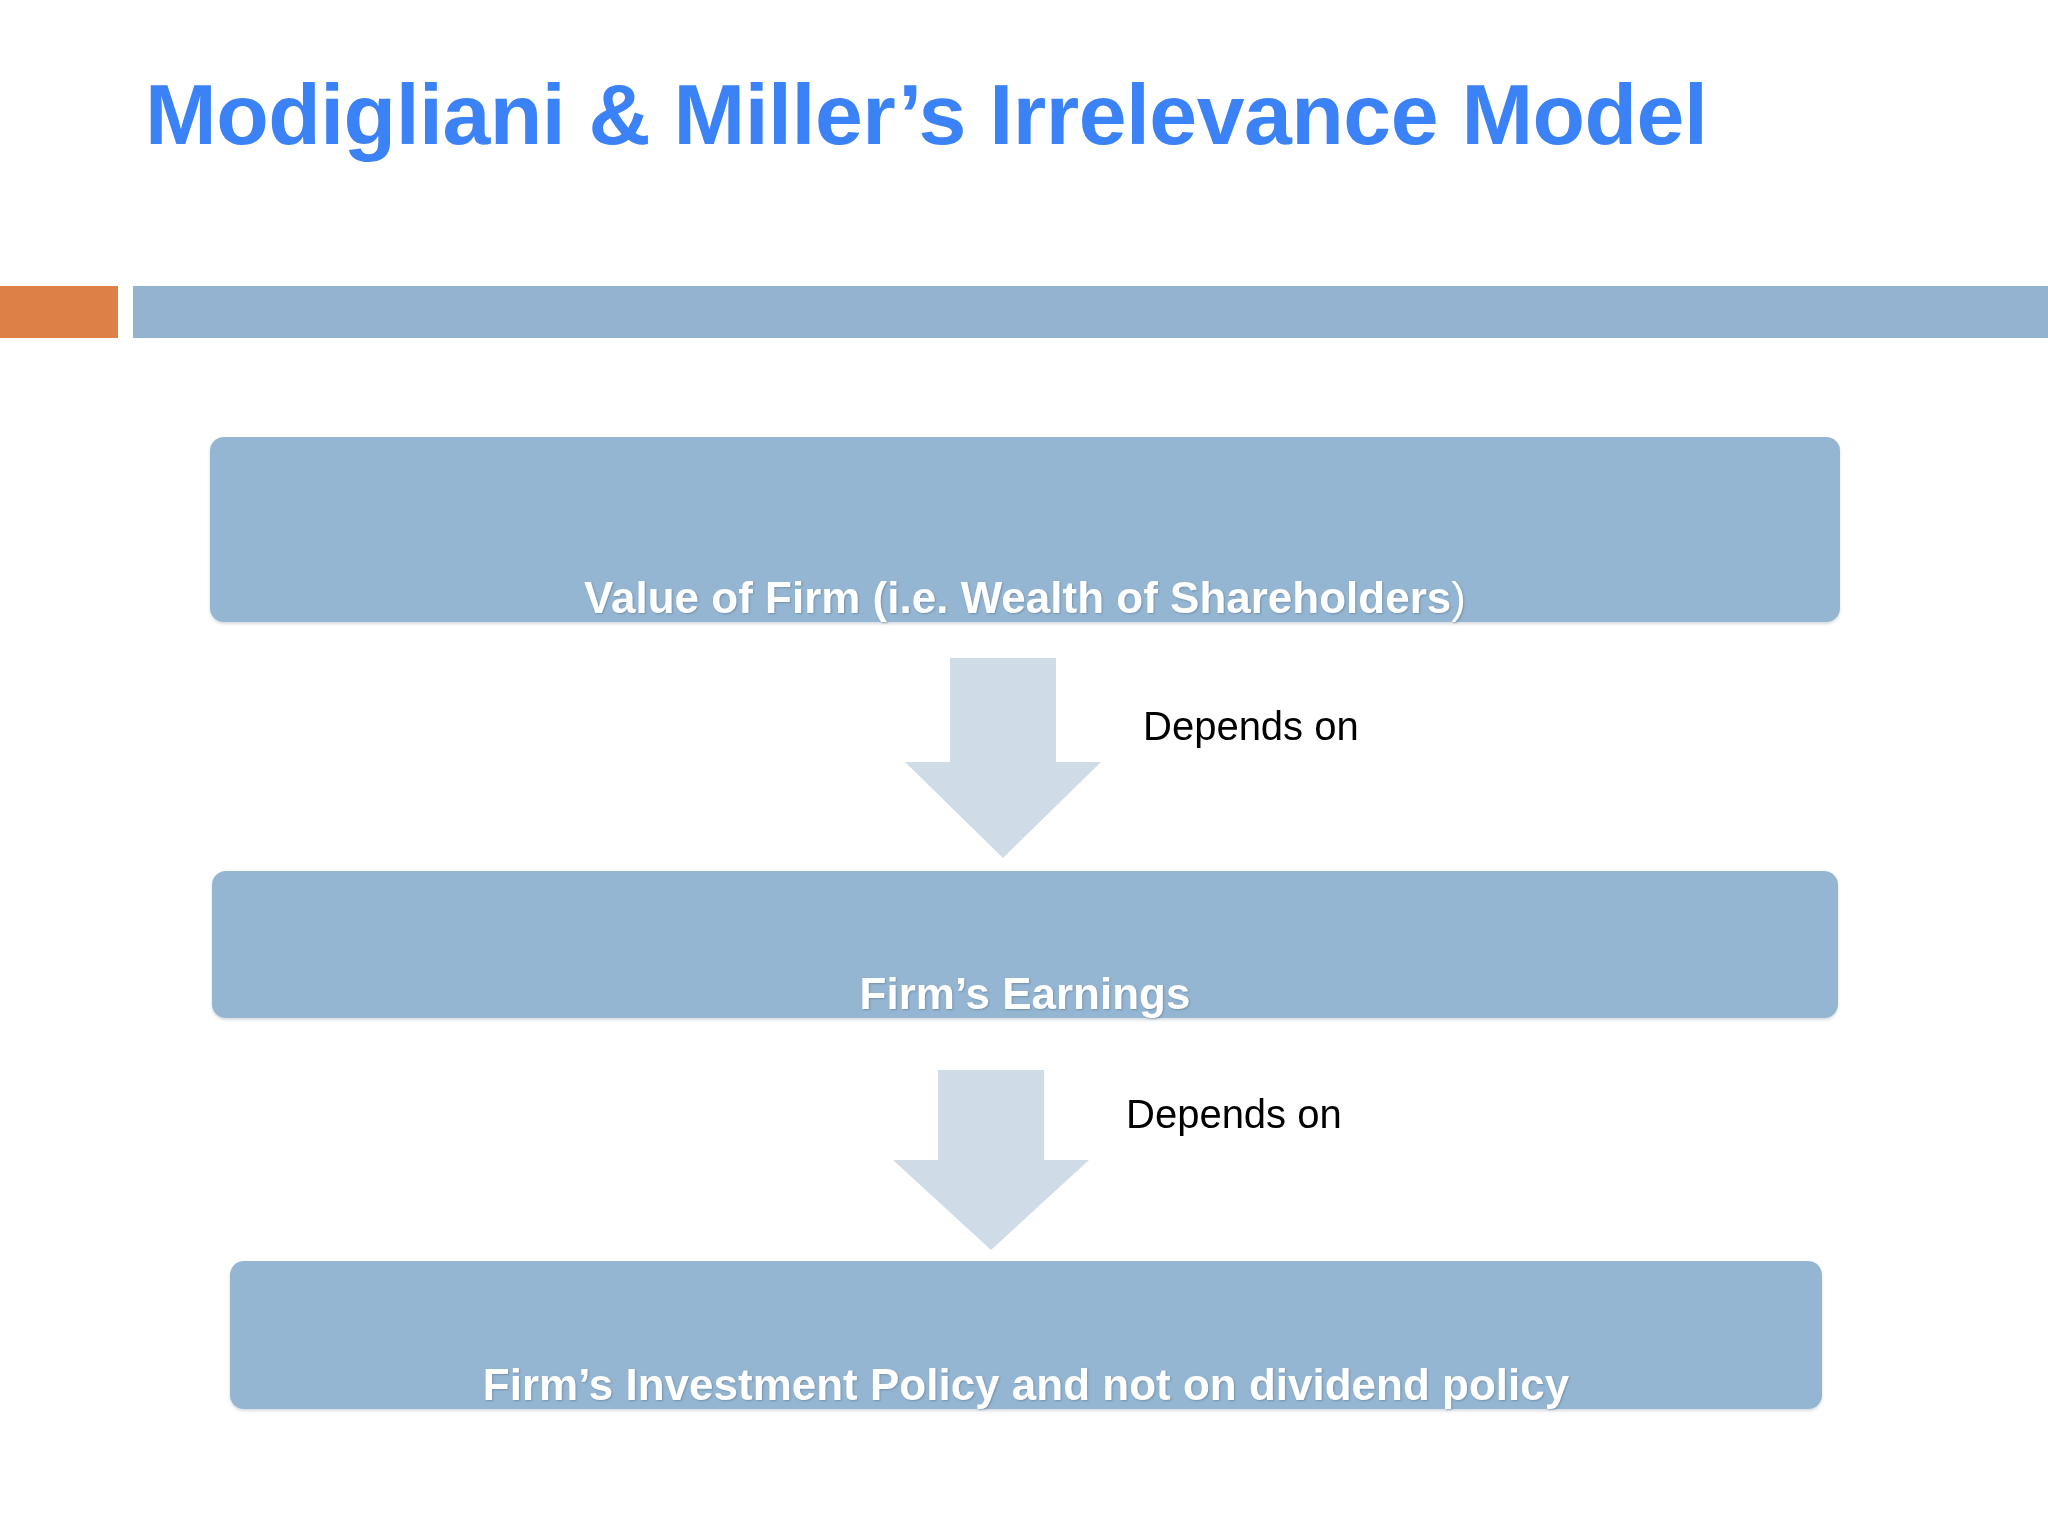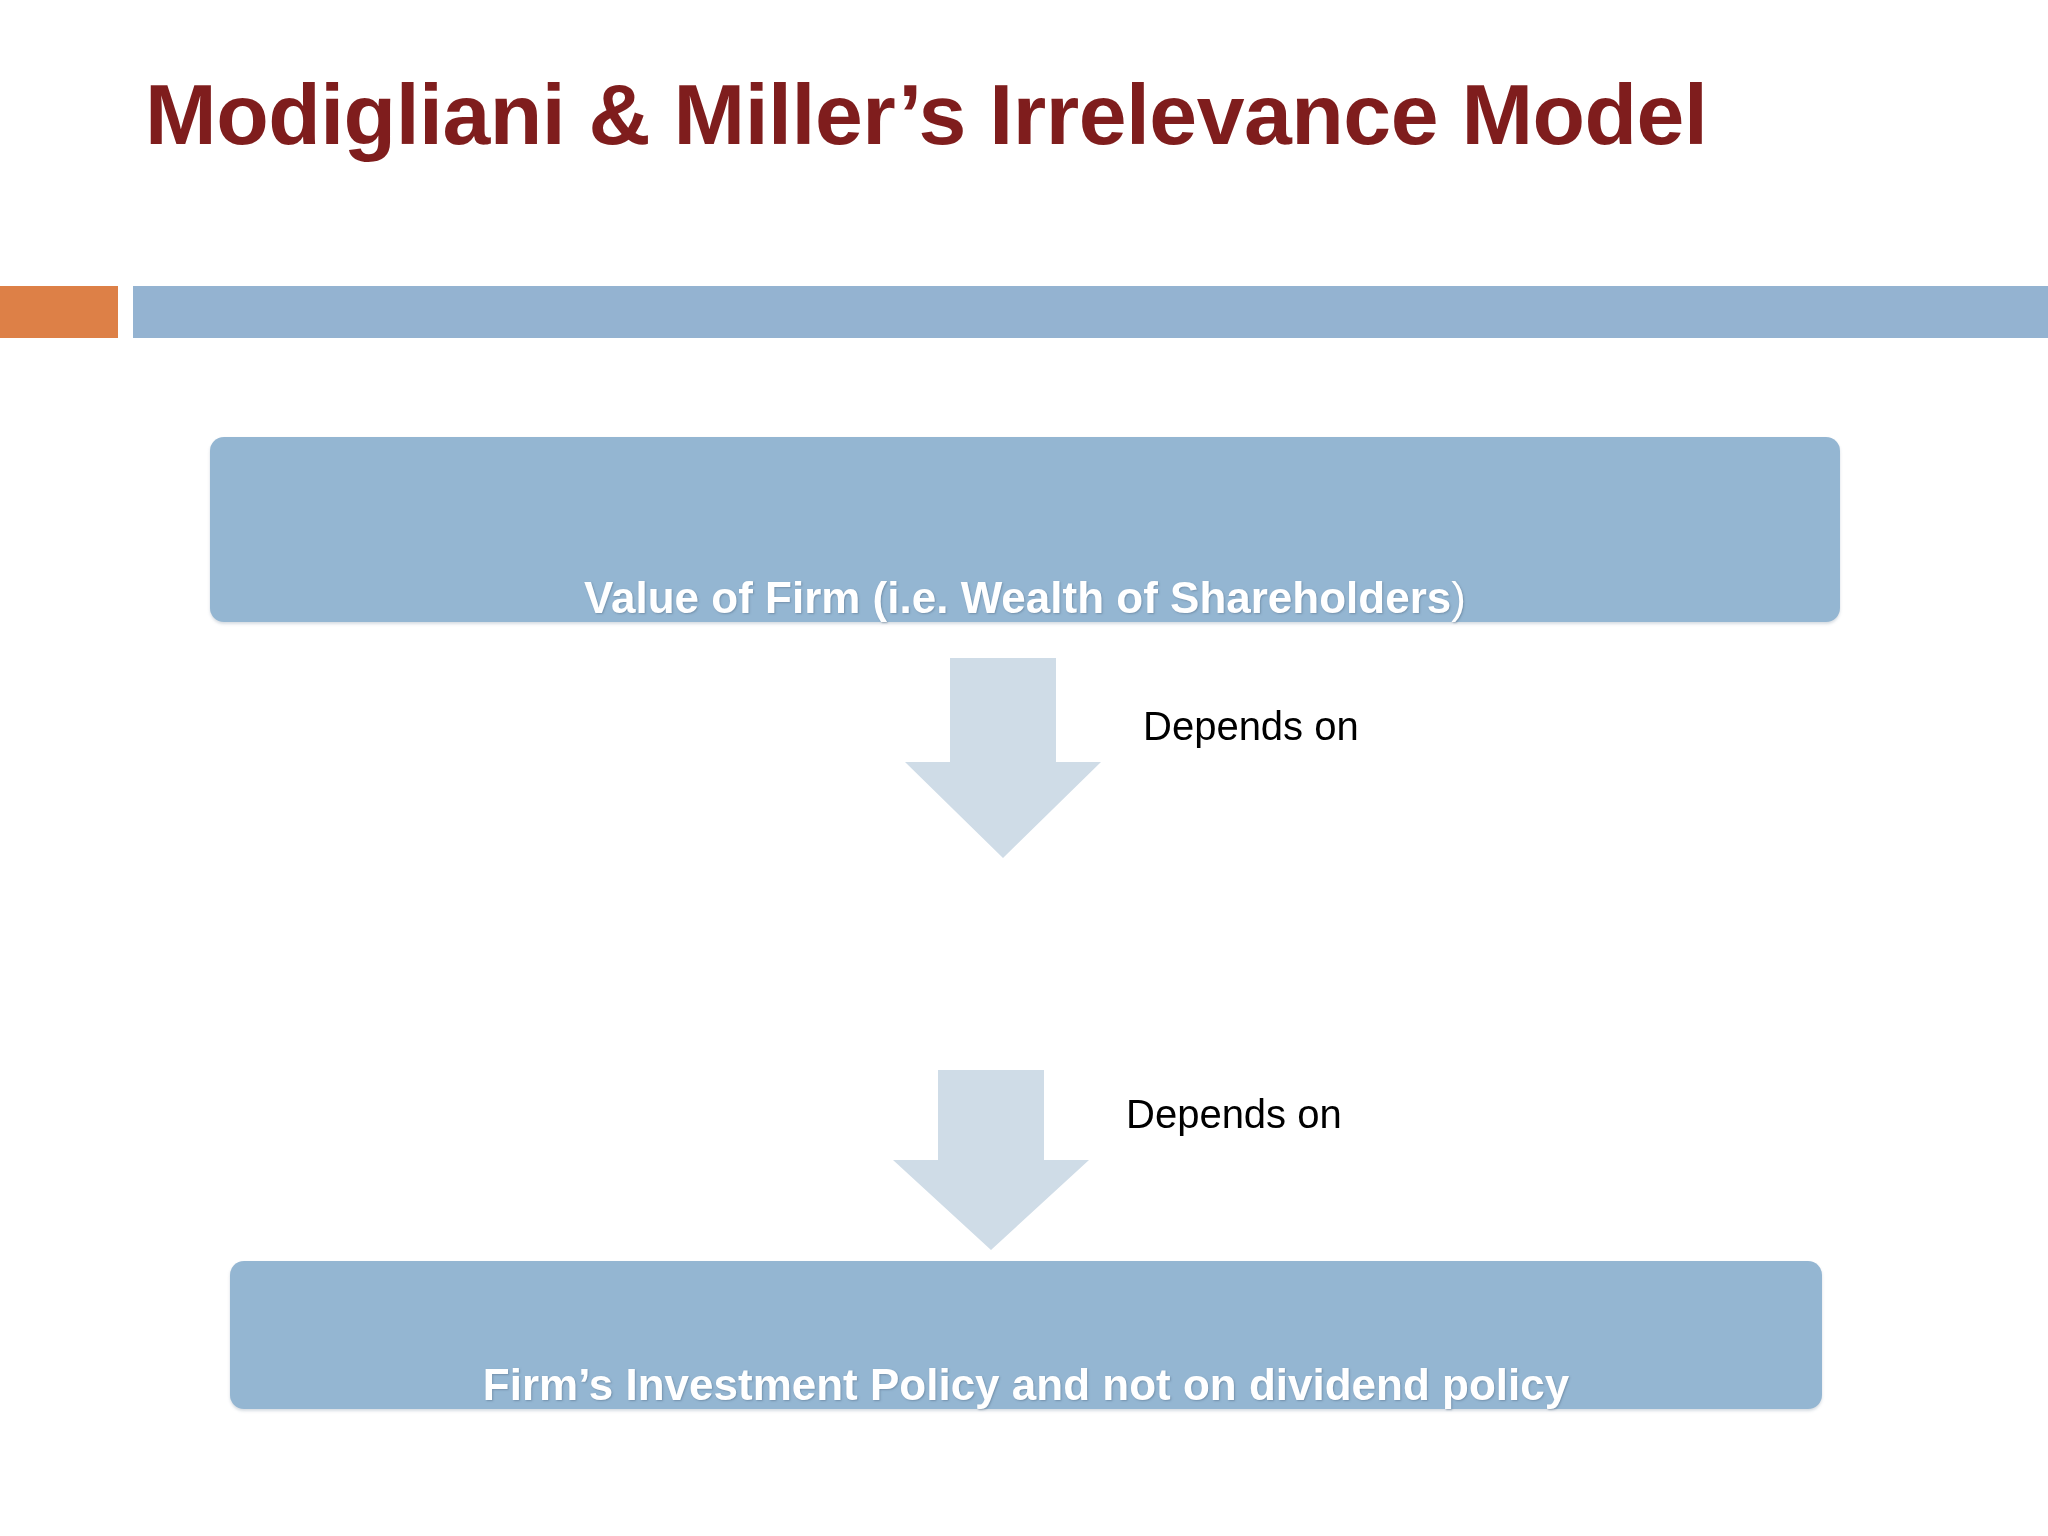--- a/index.html
+++ b/index.html
@@ -23,21 +23,21 @@
   #slide-title {
     position: absolute;
     left: 145px;
     top: 62px;
     width: 1720px;
     font-family: "Liberation Sans", sans-serif;
     font-size: 86px;
     font-weight: bold;
     line-height: 1.22;
     letter-spacing: -0.5px;
-    color: #7f1d1d;
+    color: #3b82f6;
     white-space: pre-line;
   }
 
   
   #accent-bar-orange {
     position: absolute;
     left: 0px;
     top: 286px;
     width: 118px;
     height: 52px;
@@ -131,20 +131,23 @@
     <div class="flow-box-label"><span>Value of Firm (i.e. Wealth of Shareholders</span><span class="paren-thin">)</span></div>
   </div>
 
   <div class="flow-arrow" id="flow-arrow-1">
     <svg width="196" height="200" viewBox="0 0 196 200" xmlns="http://www.w3.org/2000/svg">
       <polygon points="45,0 151,0 151,104 196,104 98,200 0,104 45,104" fill="#cfdce7"></polygon>
     </svg>
   </div>
   <div class="arrow-caption" id="arrow-caption-1">Depends on</div>
 
+  <div class="flow-box" id="flow-box-2">
+    <div class="flow-box-label">Firm’s Earnings</div>
+  </div>
 
   <div class="flow-arrow" id="flow-arrow-2">
     <svg width="196" height="180" viewBox="0 0 196 180" xmlns="http://www.w3.org/2000/svg">
       <polygon points="45,0 151,0 151,90 196,90 98,180 0,90 45,90" fill="#cfdce7"></polygon>
     </svg>
   </div>
   <div class="arrow-caption" id="arrow-caption-2">Depends on</div>
 
   <div class="flow-box" id="flow-box-3">
     <div class="flow-box-label">Firm’s Investment Policy and not on dividend policy</div>

